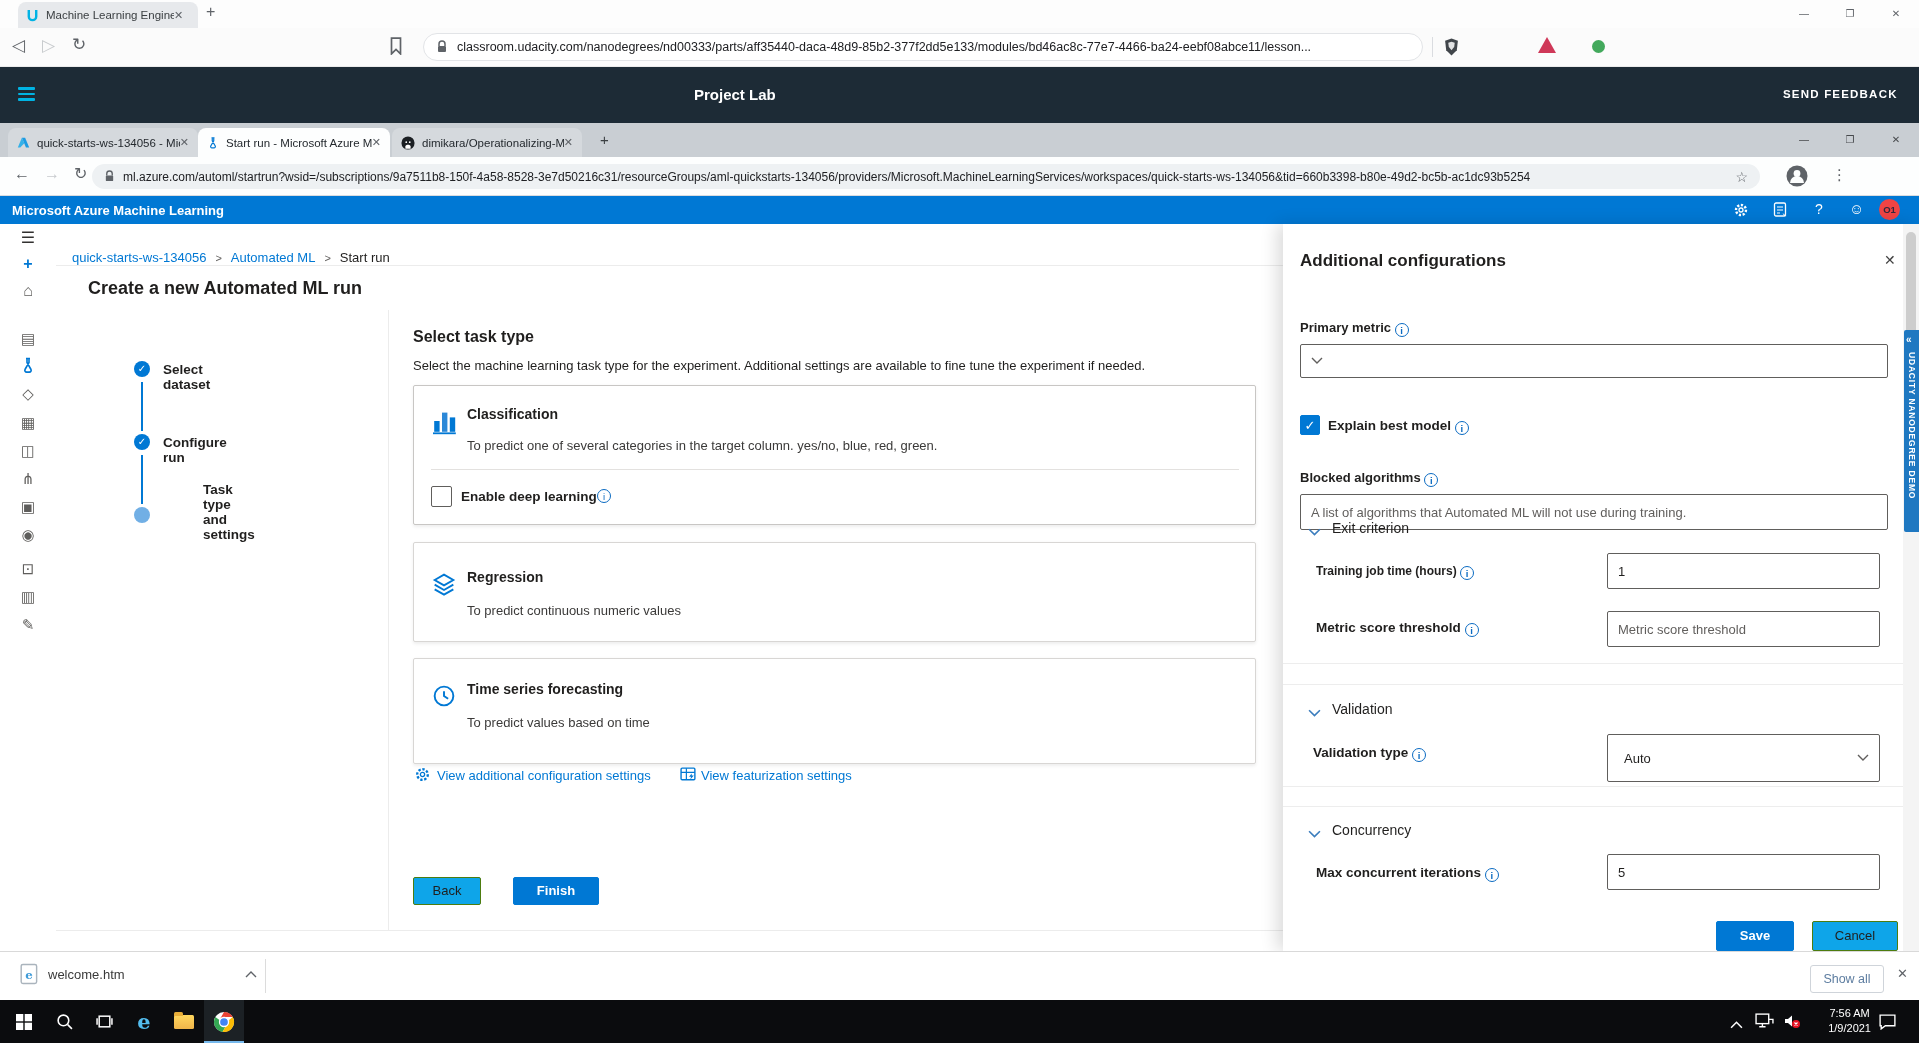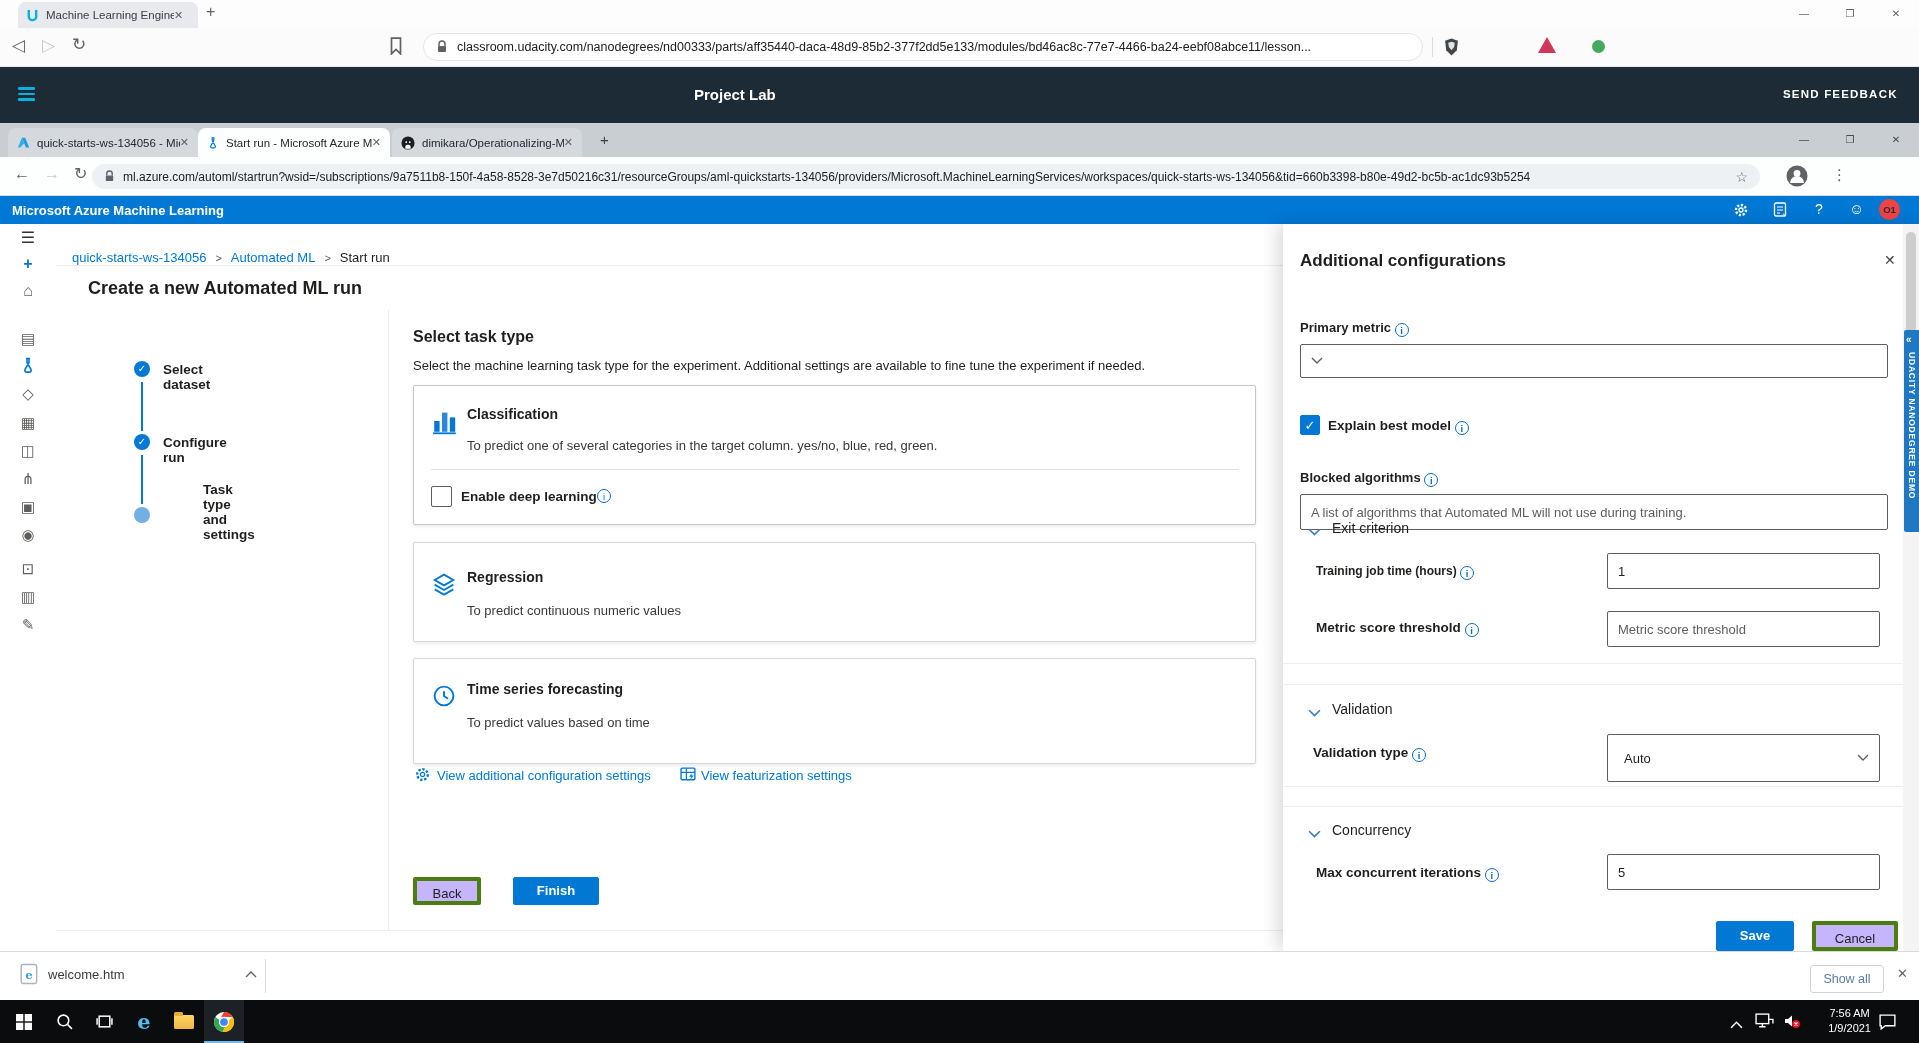--- a/index.html
+++ b/index.html
@@ -65,21 +65,21 @@
   .task-card { left:413px; width:843px; background:#fff; border:1px solid #d8d6d4; border-radius:2px; box-shadow:0 1.6px 3.6px rgba(0,0,0,.07); }
   .card-name { left:53px; font-size:14px; font-weight:600; color:#201f1e; }
   .card-desc { left:53px; font-size:13px; color:#3b3a39; }
   .card-div { left:17px; width:808px; height:1px; background:#e3e1df; }
   .cbx { width:21px; height:21px; border:1px solid #605e5c; border-radius:2px; background:#fff; }
   .cbx.checked { background:#0078d4; border-color:#0078d4; color:#fff; font-size:13px; text-align:center; line-height:20px; }
   .info-i { display:inline-block; width:14px; height:14px; border:1px solid #0b6bc2; border-radius:50%; color:#0b6bc2; font-size:9.5px; line-height:13px; text-align:center; vertical-align:-2px; }
   .info-i::after { content:"i"; font-style:normal; }
   .az-link { font-size:13px; color:#0078d4; text-decoration:none; }
   .btn { border-radius:2px; font-size:13px; text-align:center; cursor:default; }
-  .btn.secondary { background:#c4b5fd; border:4px solid #4d7c0f; color:#201f1e; }
+  .btn.secondary { background:#0ea5e9; border:1px solid #4d7c0f; color:#201f1e; }
   .btn.primary { background:#0078d4; border:1px solid #0078d4; color:#fff; font-weight:600; }
 
   
   .config-panel { left:1283px; top:224px; width:636px; height:727px; background:#fff; box-shadow:-6px 0 16px rgba(0,0,0,.14); }
   .config-panel .inner { position:absolute; }
   .panel-title { left:17px; top:27px; font-size:17px; font-weight:600; }
   .panel-close { left:601px; top:28px; font-size:14px; color:#424242; }
   .f-label { font-size:13px; font-weight:600; color:#201f1e; }
   .sec-title { font-size:14px; color:#201f1e; }
   .fluent-box { border:1px solid #605e5c; border-radius:2px; background:#fff; font-size:13px; color:#201f1e; display:flex; align-items:center; padding:0 10px; }

